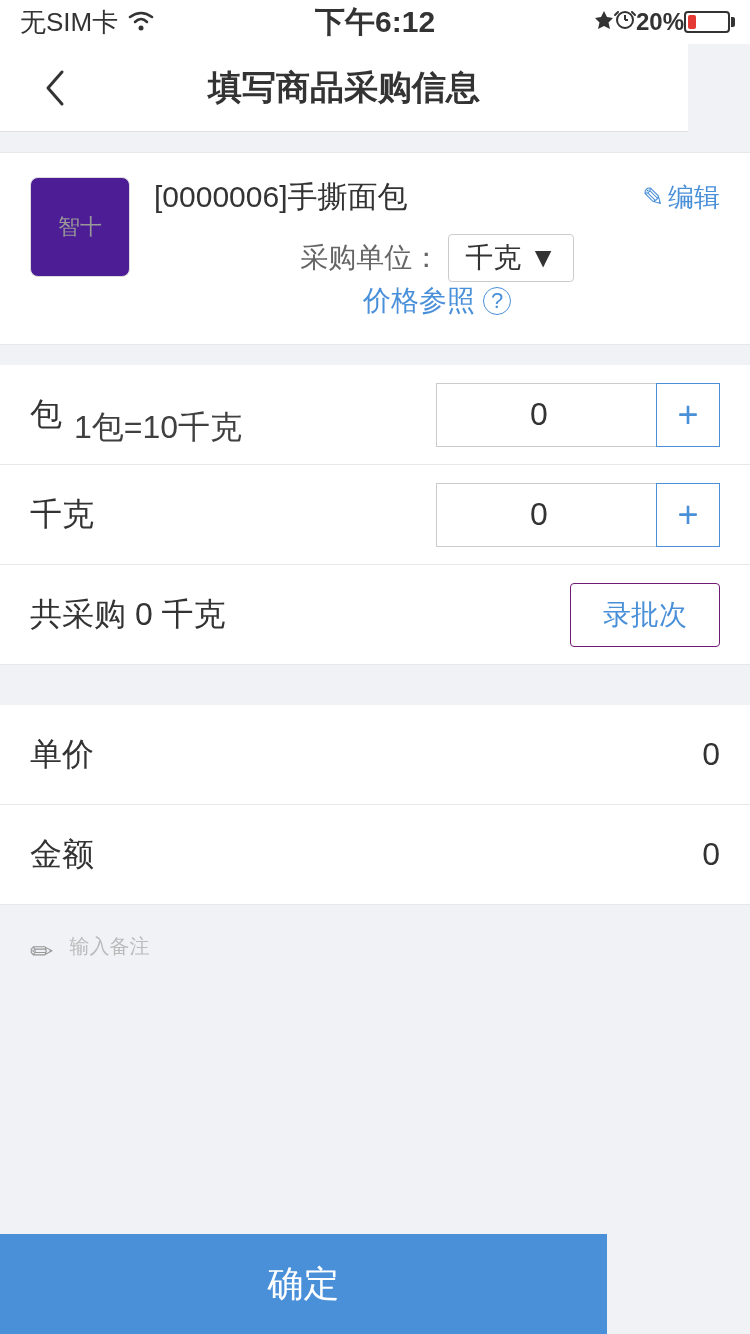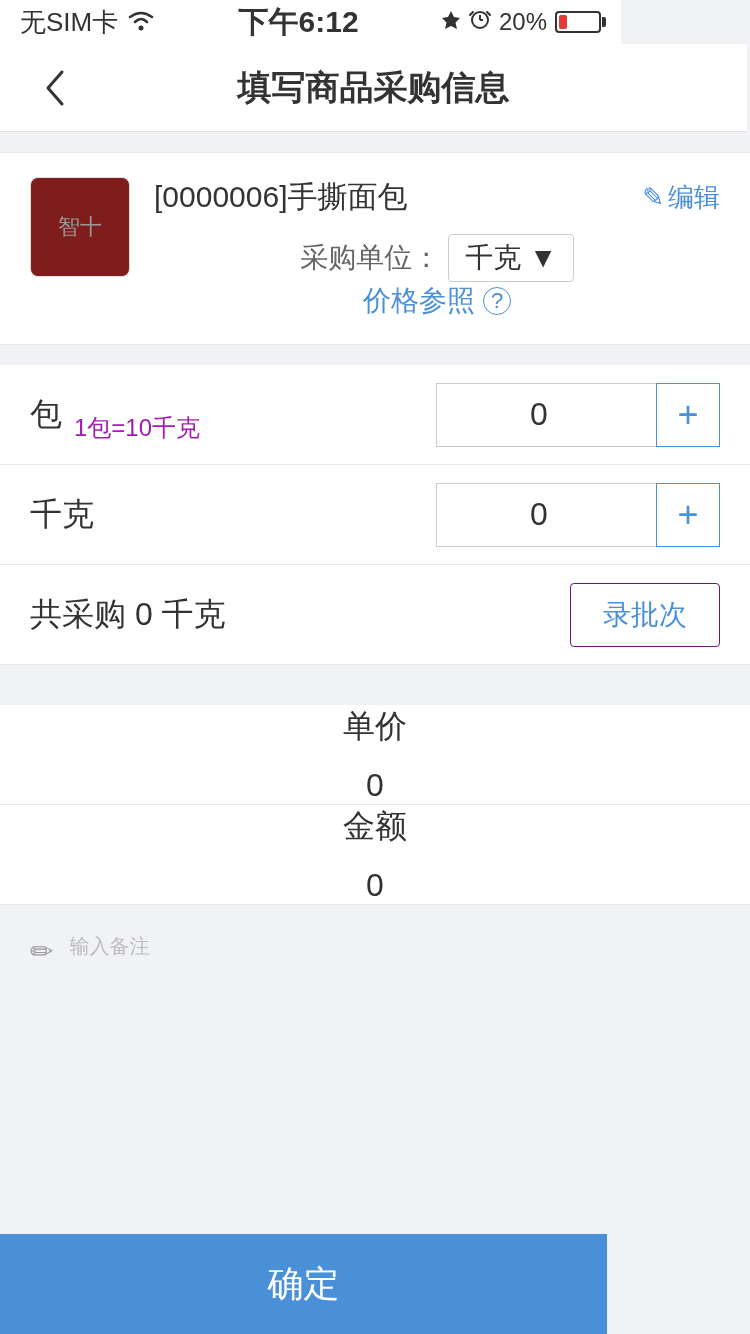--- a/index.html
+++ b/index.html
@@ -9,48 +9,48 @@
       min-height: 1334px;
       font-family: -apple-system, "PingFang SC", "Helvetica Neue", sans-serif;
       background: #f0f2f5;
       font-size: 32px;
       color: #333;
       overflow-x: hidden;
     }
 
     
     .status-bar {
-      width: 621px;
+      width: 750px;
       height: 44px;
       background: #fff;
       display: flex;
       align-items: center;
       justify-content: space-between;
       padding: 0 20px;
       font-size: 26px;
       font-weight: 500;
     }
     .status-left { display: flex; align-items: center; gap: 8px; }
     .status-center { font-size: 30px; font-weight: 600; }
-    .status-right { display: flex; align-items: center; gap: 8px; font-size: 24px; }
+    .status-right { display: flex; align-items: center; font-size: 24px; font-weight: bold; }
     .battery {
       width: 46px; height: 22px; border: 2px solid #333; border-radius: 4px;
       position: relative; display: flex; align-items: center; padding: 2px;
     }
     .battery::after {
       content: ''; position: absolute; right: -7px; top: 50%; transform: translateY(-50%);
       width: 4px; height: 10px; background: #333; border-radius: 0 2px 2px 0;
     }
     .battery-fill {
       width: 20%; height: 100%; background: #e53935; border-radius: 2px;
     }
 
     
     .nav-bar {
-      width: 747px;
+      width: 688px;
       height: 88px;
       background: #fff;
       display: flex;
       align-items: center;
       justify-content: center;
       border-bottom: 1px solid #e0e0e0;
       position: relative;
     }
     .nav-back {
       position: absolute; left: 24px;
@@ -65,21 +65,21 @@
       margin-top: 20px;
       padding: 24px 30px;
       display: flex;
       align-items: flex-start;
       gap: 24px;
       border-top: 1px solid #e8e8e8;
       border-bottom: 1px solid #e8e8e8;
     }
     .product-logo {
       width: 100px; height: 100px;
-      background: #7f1d1d;
+      background: #4c1d95;
       border: 1px solid #ddd;
       border-radius: 8px;
       display: flex; align-items: center; justify-content: center;
       flex-shrink: 0;
       color: #999; font-size: 22px; text-align: center;
     }
     .product-info { flex: 1; }
     .product-name-row {
       display: flex; align-items: center; justify-content: space-between; margin-bottom: 16px;
     }
@@ -101,21 +101,21 @@
 
     
     .form-section { background: #fff; }
     .form-row {
       display: flex; align-items: center; justify-content: space-between;
       padding: 0 30px;
       height: 100px;
       border-bottom: 1px solid #e8e8e8;
     }
     .form-row-label { font-size: 32px; color: #333; display: flex; align-items: center; gap: 12px; }
-    .form-row-sub { font-size: 24px; color: #a21caf; margin-top: 27px; }
+    .form-row-sub { font-size: 32px; color: #404040; margin-top: 27px; }
     .form-row-right { display: flex; align-items: center; gap: 0; }
     .quantity-input {
       width: 220px; height: 64px;
       border: 1px solid #ccc; border-right: none;
       text-align: center; font-size: 32px; color: #333;
       background: #fff; outline: none;
     }
     .plus-btn {
       width: 64px; height: 64px;
       border: 1px solid #4a90d9; background: #fff;
@@ -138,21 +138,20 @@
       color: #4a90d9; font-size: 28px;
       padding: 12px 32px; border-radius: 4px; cursor: pointer;
     }
 
     
     .price-section { background: #fff; margin-top: 20px; }
     .price-row {
       display: flex; align-items: center; justify-content: space-between;
       padding: 0 30px; height: 100px;
       border-bottom: 1px solid #e8e8e8;
-      flex-direction: column;
     }
     .price-label { font-size: 32px; color: #333; }
     .price-value { font-size: 32px; color: #333; }
 
     
     .notes-section {
       background: #f0f2f5; margin-top: 0;
       padding: 28px 30px;
       min-height: 160px;
       display: flex; align-items: flex-start; gap: 16px;

